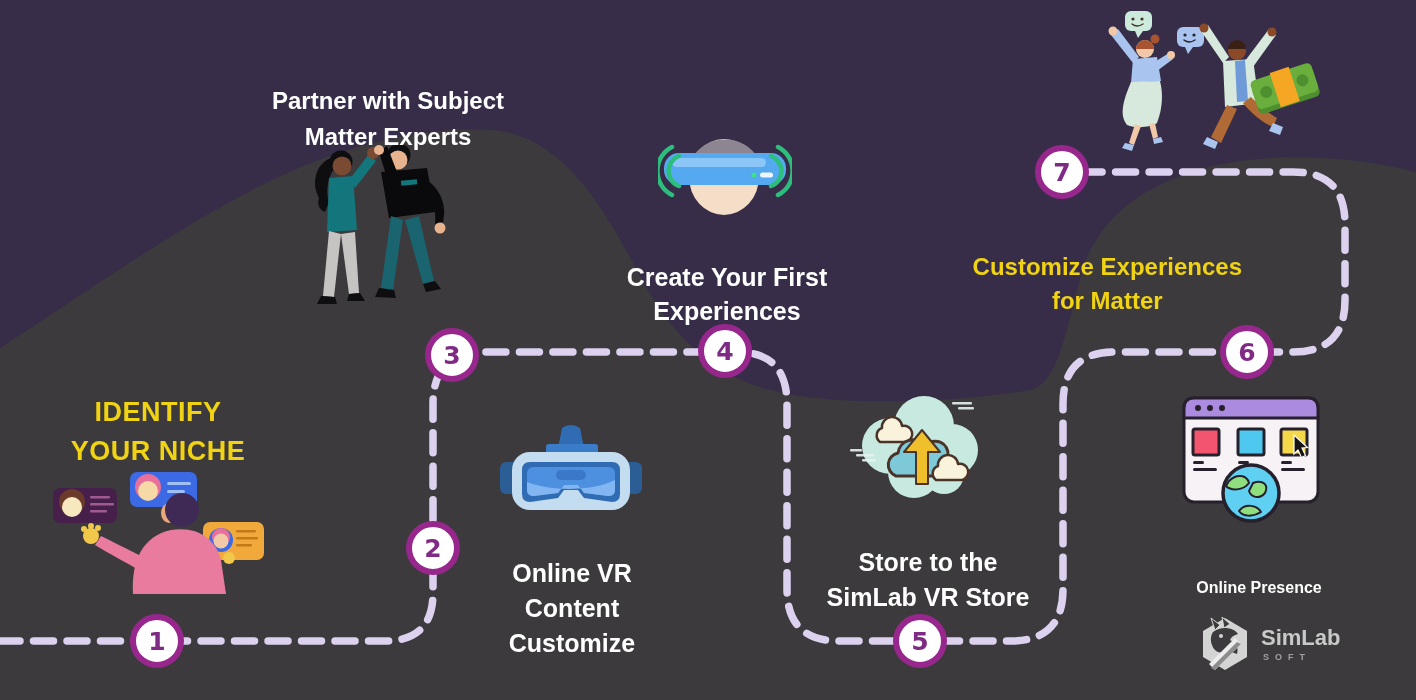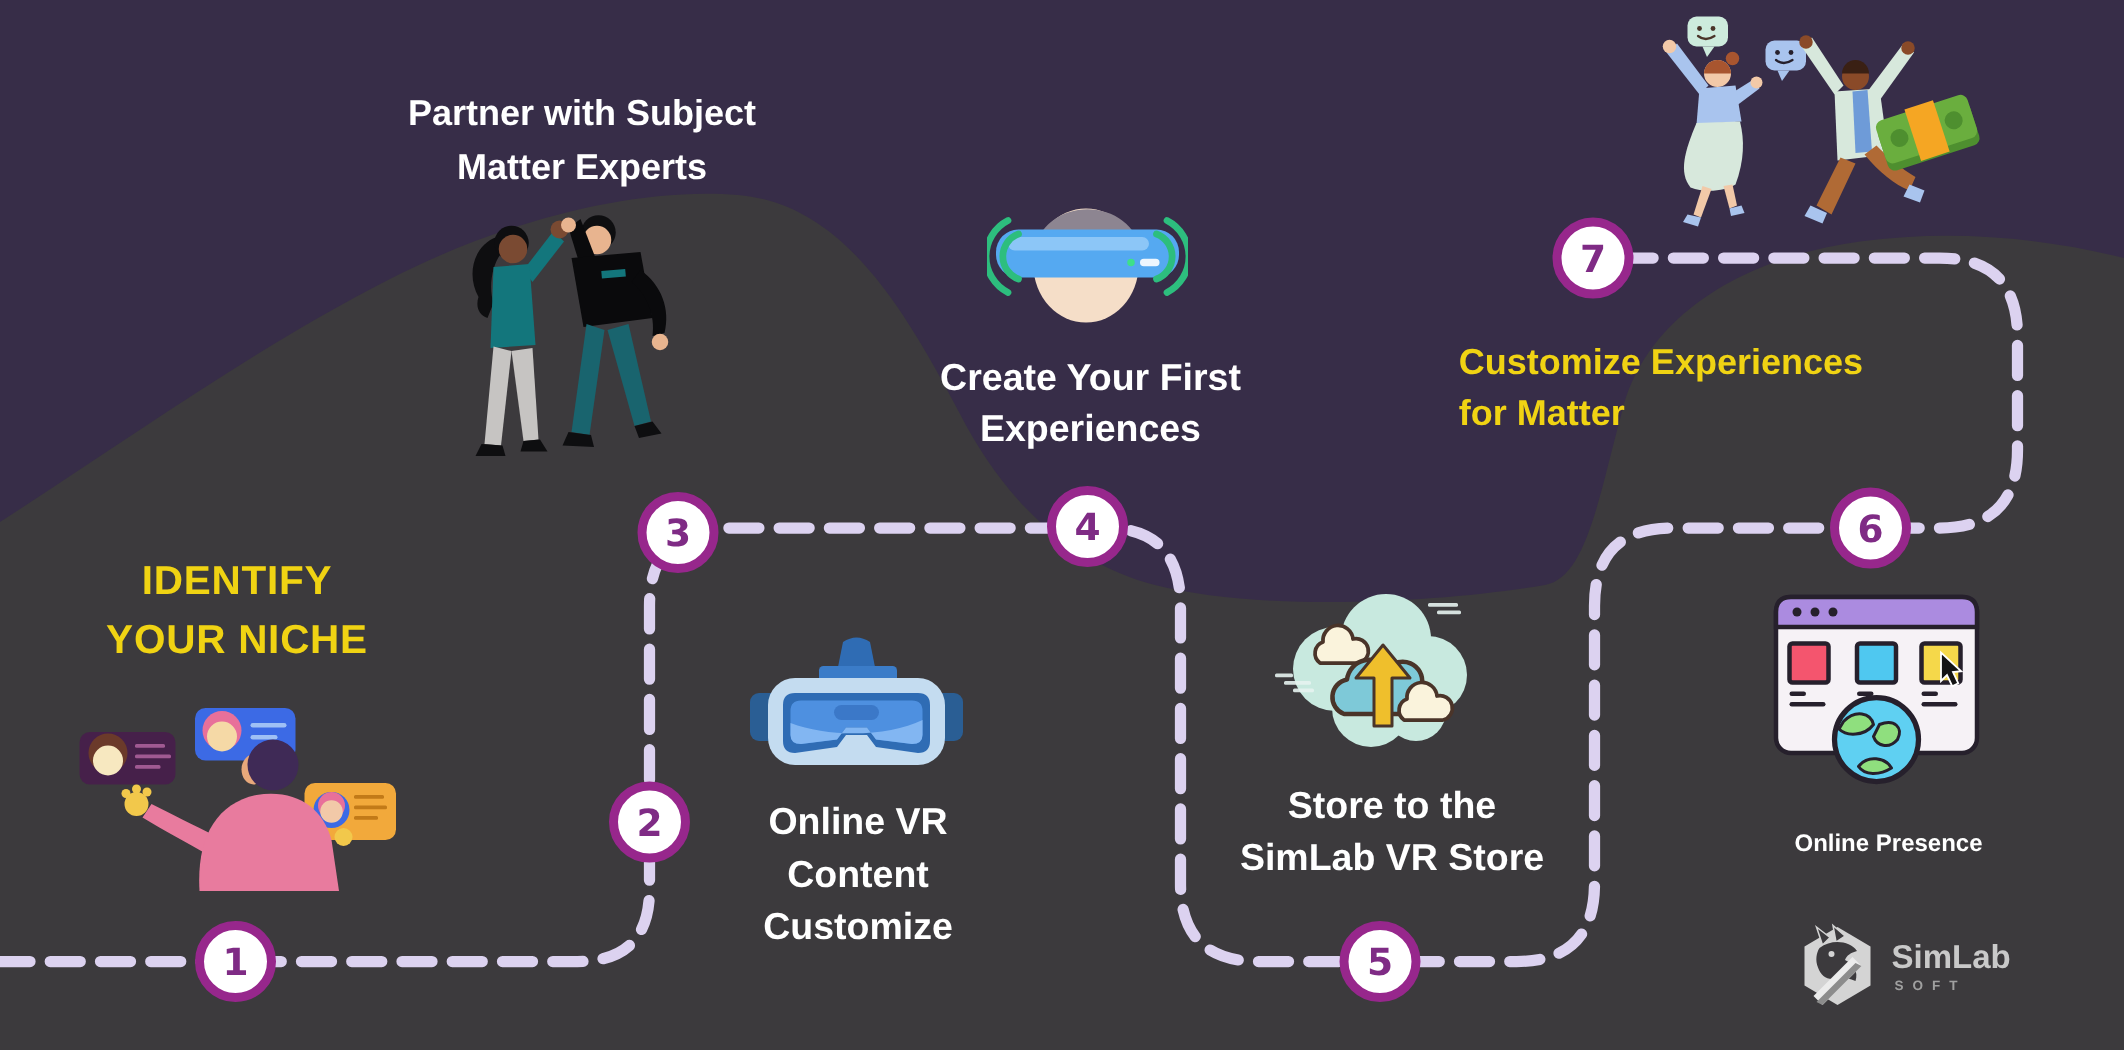--- a/index.html
+++ b/index.html
@@ -23,29 +23,29 @@
   }
   .m1{left:157px;top:641px;}
   .m2{left:433px;top:548px;}
   .m3{left:452px;top:355px;}
   .m4{left:725px;top:351px;}
   .m5{left:920px;top:641px;}
   .m6{left:1247px;top:352px;}
   .m7{left:1062px;top:172px;}
 
   
-  .label{position:absolute;font-weight:700;text-align:center;transform:translateX(-50%);}
+  .label{position:absolute;font-weight:700;text-align:center;transform:translateX(-50%);margin-top:25px;}
   .label .ln{white-space:nowrap;}
   .lbl-partner{left:388px;top:58px;font-size:24px;line-height:36px;color:#ffffff;}
   .lbl-identify{left:158px;top:368px;font-size:27px;line-height:39px;color:#F0D313;letter-spacing:.5px;}
   .lbl-learn{left:572px;top:531px;font-size:25px;line-height:35px;color:#ffffff;}
   .lbl-create{left:727px;top:235px;font-size:25px;line-height:34px;color:#ffffff;}
   .lbl-upload{left:928px;top:520px;font-size:25px;line-height:35px;color:#ffffff;}
   .lbl-online{left:1259px;top:548px;font-size:16px;line-height:30px;color:#ffffff;}
-  .lbl-customize{left:auto;right:174px;top:225px;transform:none;text-align:left;
+  .lbl-customize{left:auto;right:174px;top:225px;transform:none;text-align:center;
                  font-size:24px;line-height:34px;color:#F0D313;}
 
   
   .brand{position:absolute;left:1197px;top:612px;width:170px;height:64px;
          display:flex;align-items:center;gap:8px;}
   .brand-name{font-size:22px;font-weight:700;color:#C9C9C9;line-height:22px;}
   .brand-sub{font-size:9px;font-weight:700;color:#A0A0A0;letter-spacing:6px;margin-top:3px;margin-left:2px;}
 </style>
 </head>
 <body>

